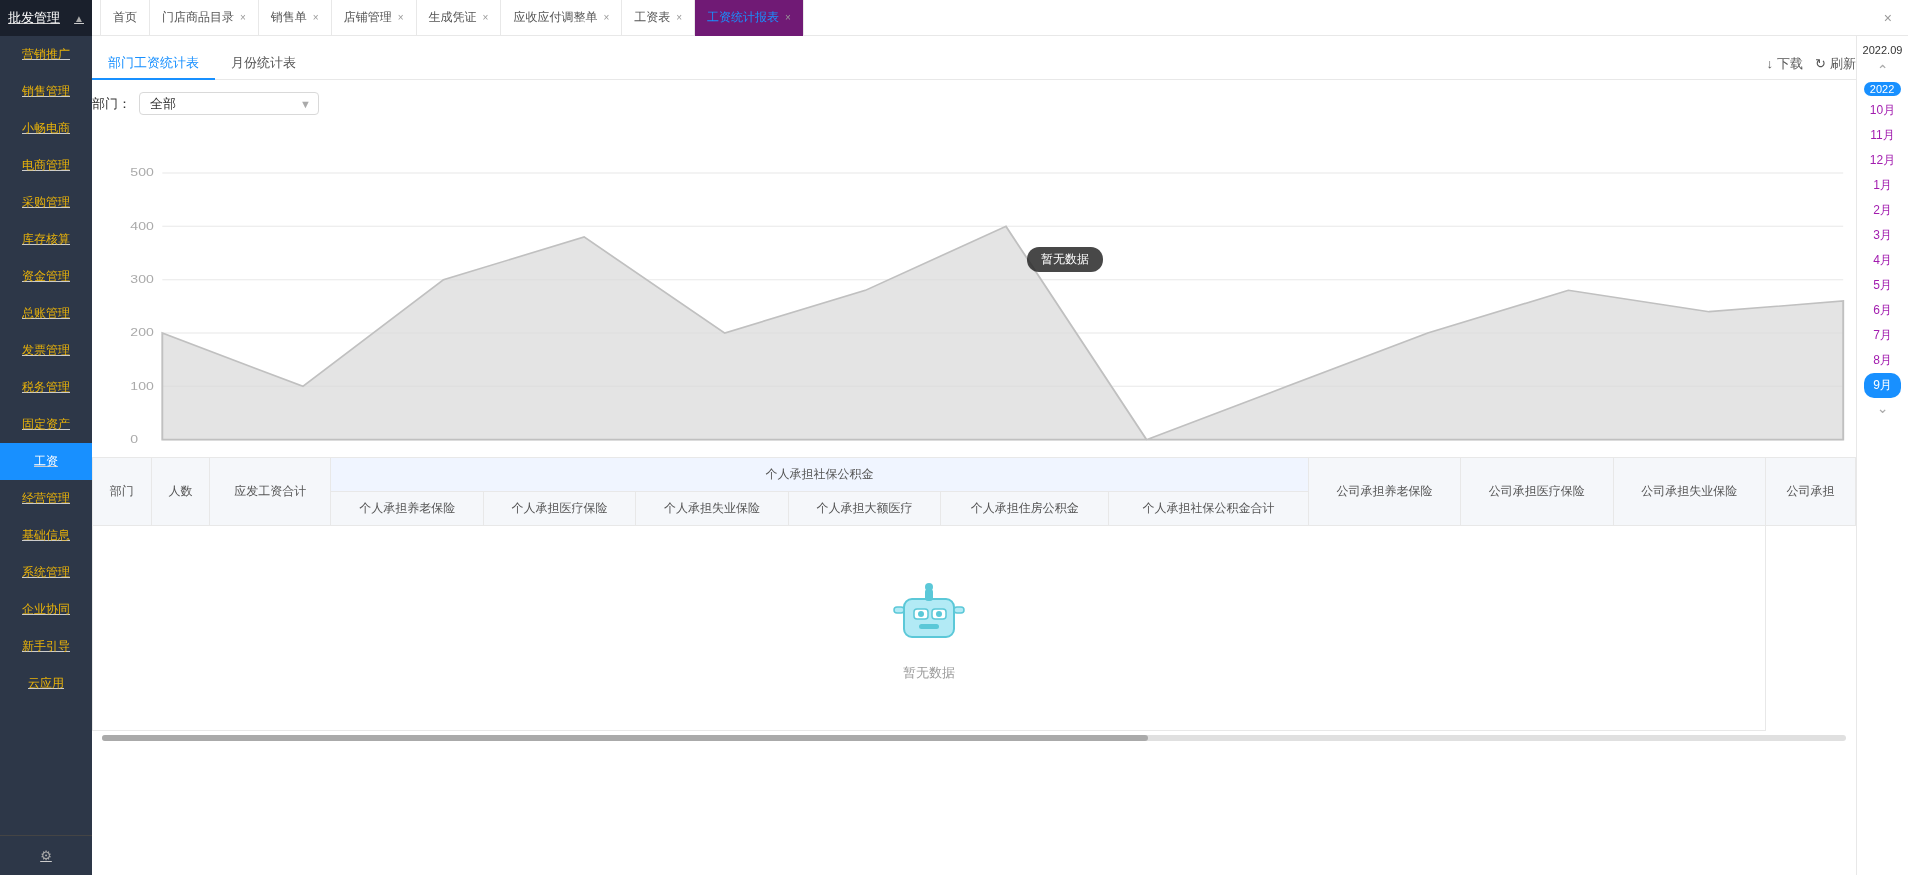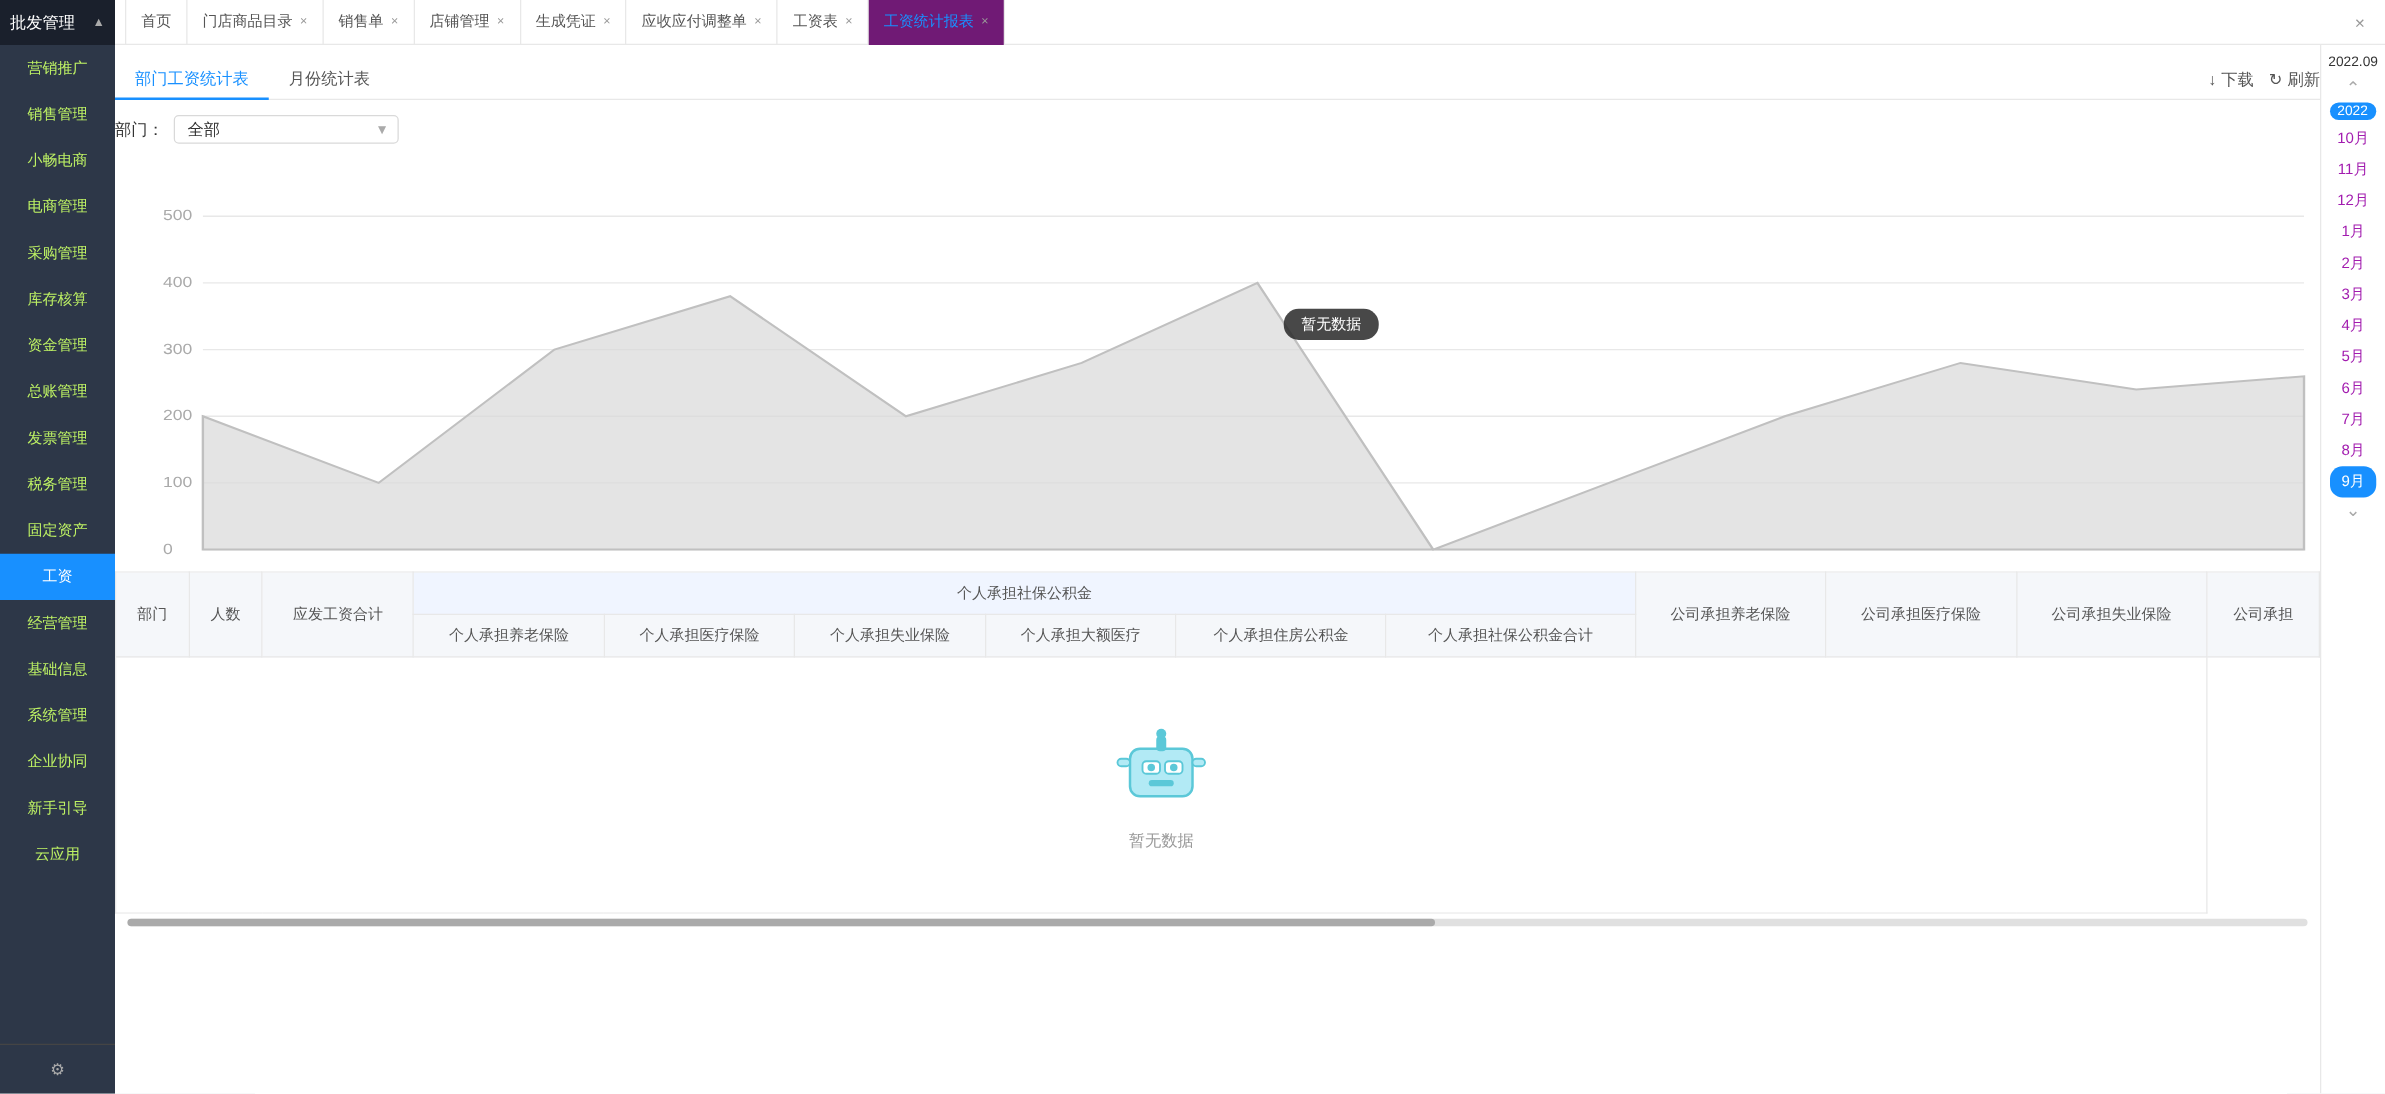--- a/index.html
+++ b/index.html
@@ -7,40 +7,41 @@
 
     
     .sidebar {
       width: 92px;
       background: #2d3748;
       color: #ccc;
       display: flex;
       flex-direction: column;
       flex-shrink: 0;
       height: 100%;
+      text-decoration: underline;
     }
     .sidebar-header {
       background: #1a202c;
       color: #fff;
       padding: 10px 8px;
       font-size: 13px;
       display: flex;
       align-items: center;
       justify-content: space-between;
       height: 36px;
     }
     .sidebar-header-icon {
       font-size: 10px;
       color: #aaa;
     }
     .sidebar-item {
       padding: 10px 0;
       text-align: center;
       font-size: 12px;
-      color: #bef264;
+      color: #eab308;
       cursor: pointer;
       border-bottom: none;
     }
     .sidebar-item.active { background: #1890ff; color: #fff; }
     .sidebar-footer {
       margin-top: auto;
       padding: 12px 0;
       text-align: center;
       color: #aaa;
       cursor: pointer;

